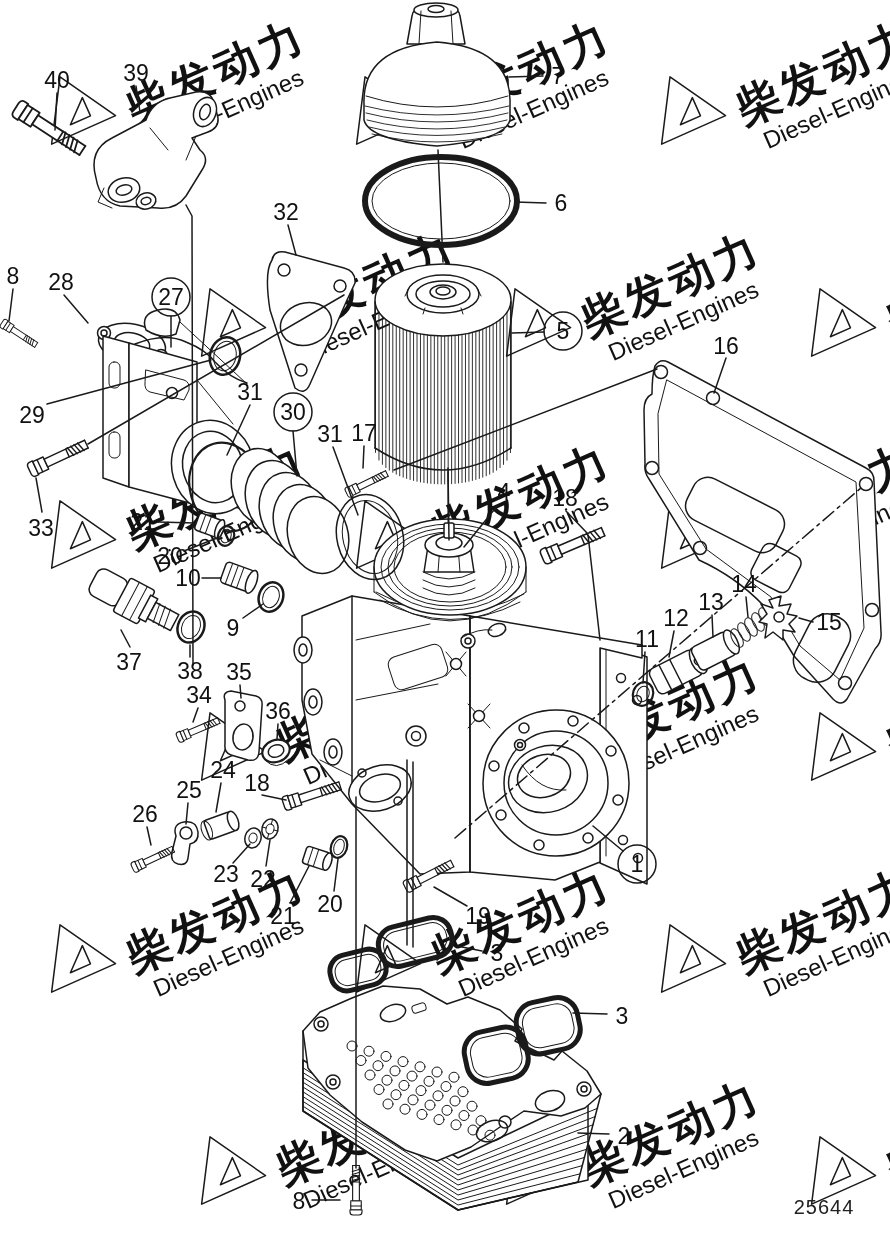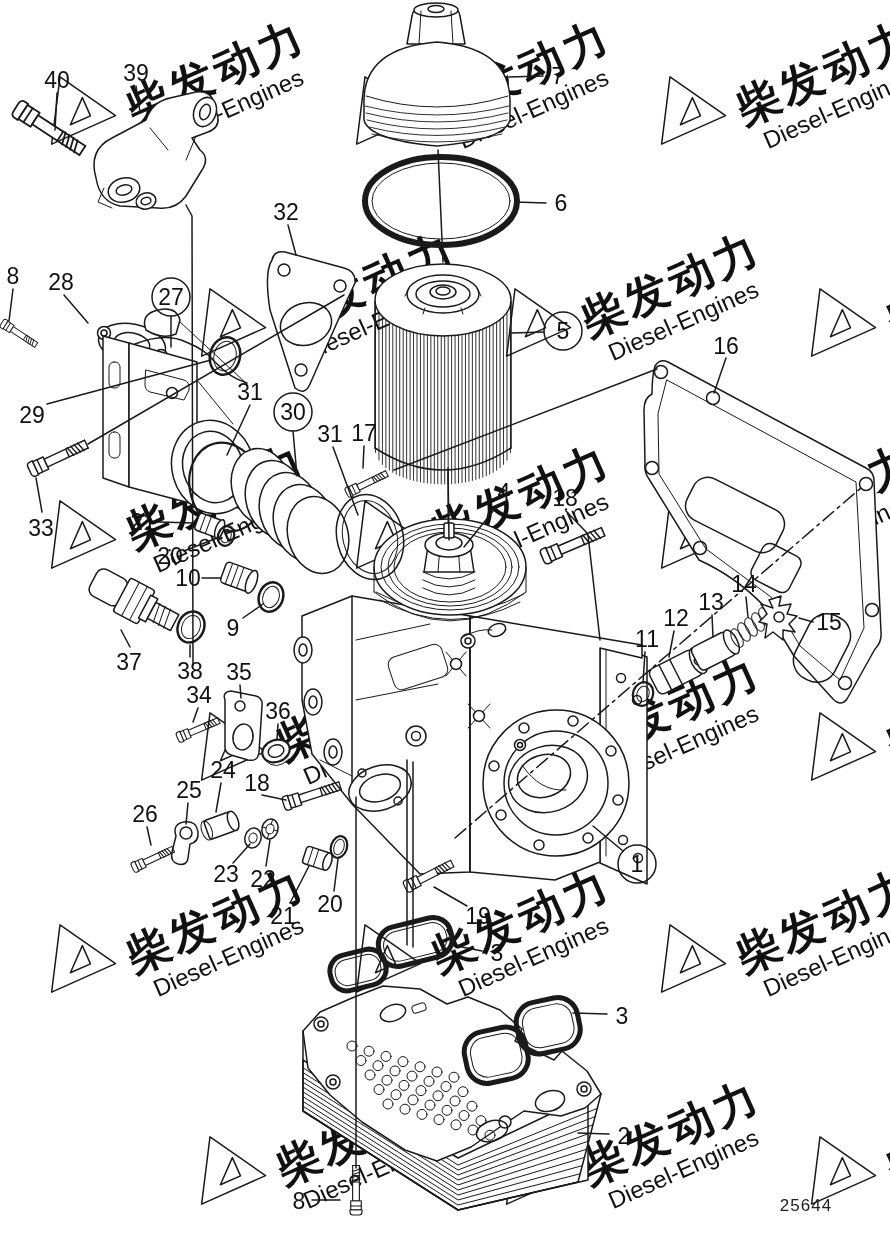--- a/index.html
+++ b/index.html
@@ -12,22 +12,22 @@
   #diagram .f{fill:#ffffff;}
   #diagram .s1{stroke-width:1;}
   #diagram .s08{stroke-width:0.9;}
   #diagram .s2{stroke-width:2.2;}
   #diagram .s25{stroke-width:2.5;}
   #diagram .g5{stroke-width:5;}
   #diagram .g6{stroke-width:6;}
   #diagram text{stroke:none;fill:#111;font-family:"Liberation Sans",sans-serif;}
   #watermarks text{font-family:"Liberation Sans",sans-serif;}
   #callout-layer text{font-size:23px;}
-  .drawing-number{position:absolute;left:774px;top:1196px;width:64px;text-align:center;
-    font-size:17px;color:#222;letter-spacing:1px;}
+  .drawing-number{position:absolute;left:792px;top:1196px;width:64px;text-align:center;
+    font-size:20px;color:#222;letter-spacing:1px;}
 </style>
 </head>
 <body>
 
 <div class="stage">
 <svg id="diagram" width="890" height="1236" viewBox="0 0 890 1236">
 
   <defs>
     <g id="bolt-shape">
       <path class="f" d="M0,-8 Q-4,-8 -4,-4 L-4,4 Q-4,8 0,8 L3,8 L3,-8 Z"></path>

